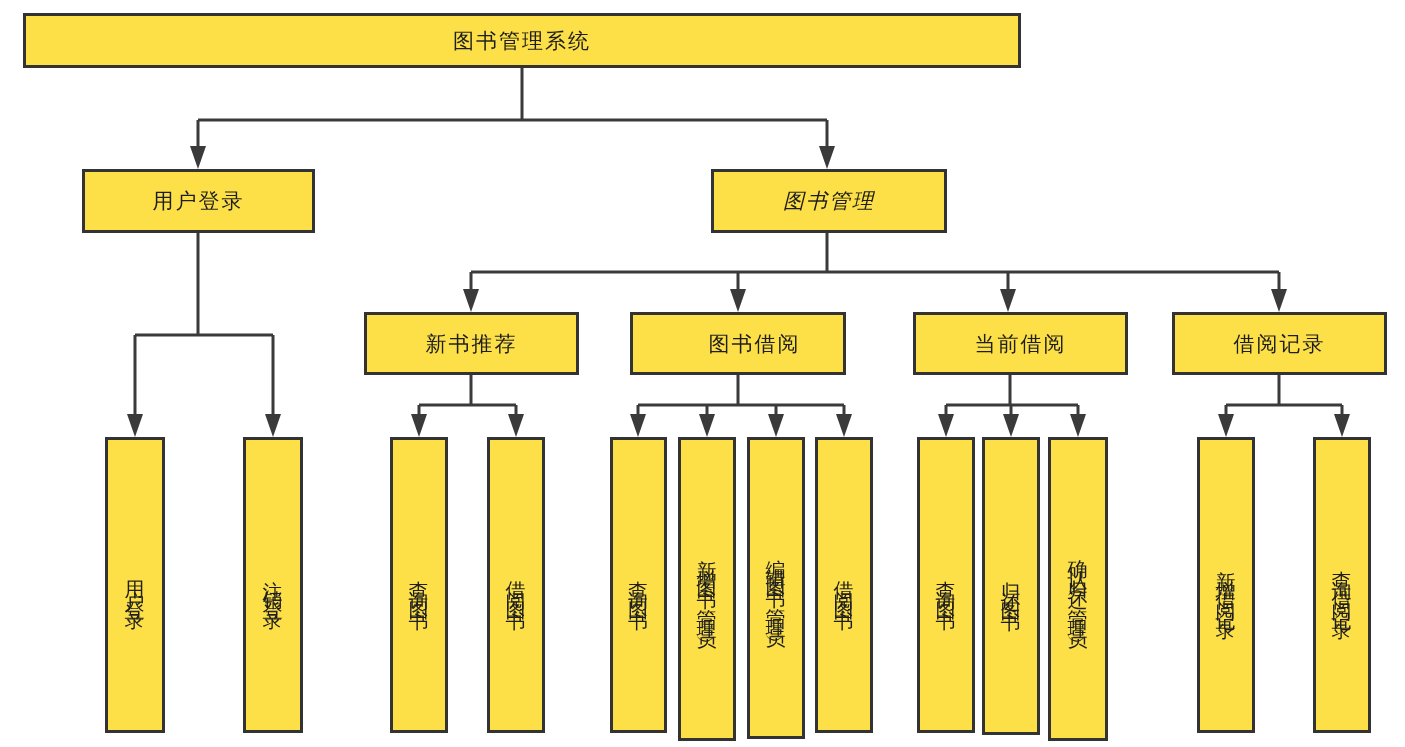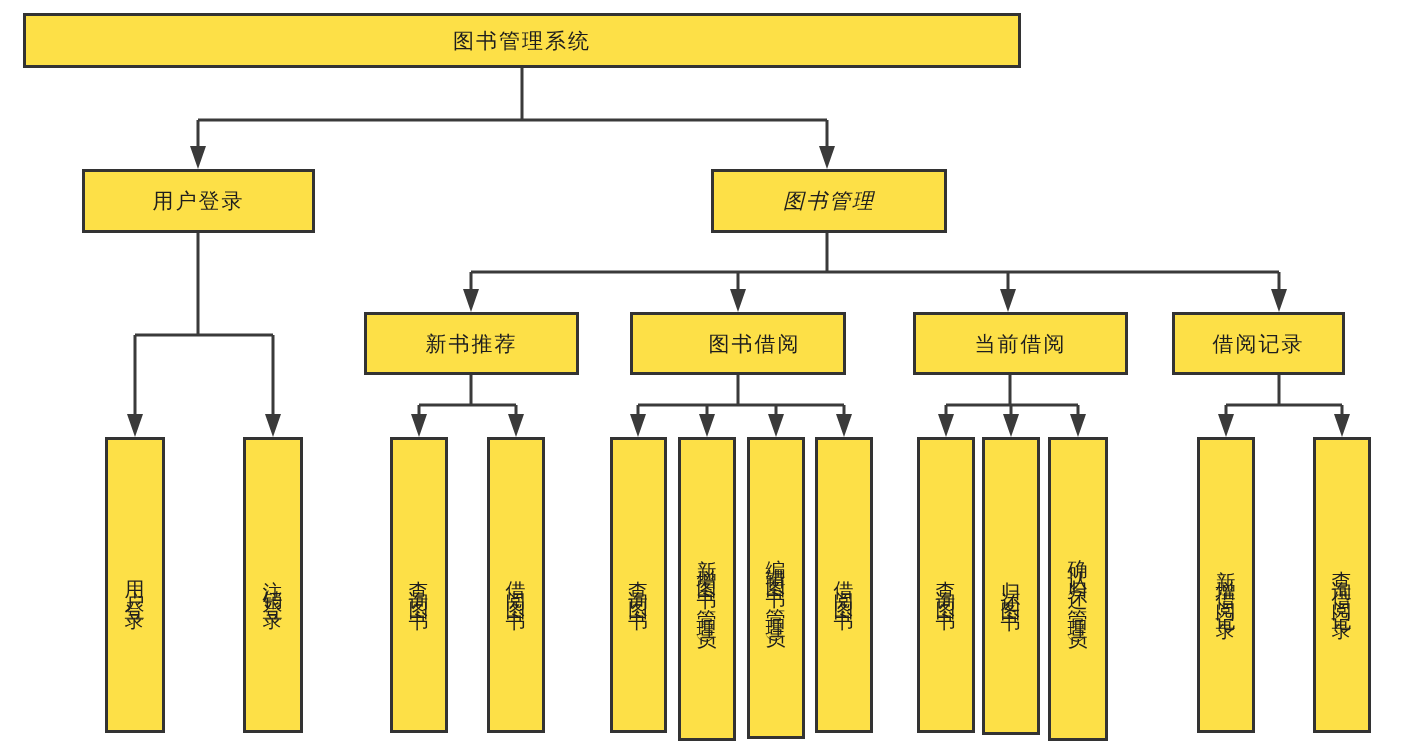--- a/index.html
+++ b/index.html
@@ -109,21 +109,21 @@
   </svg>
 
   <div class="box h" style="left:23px;top:13px;width:998px;height:55px;">图书管理系统</div>
 
   <div class="box h" style="left:82px;top:169px;width:233px;height:64px;">用户登录</div>
   <div class="box h" style="left:711px;top:169px;width:236px;height:64px;font-style:italic;">图书管理</div>
 
   <div class="box h" style="left:364px;top:312px;width:215px;height:63px;">新书推荐</div>
   <div class="box h" style="left:630px;top:312px;width:216px;height:63px;padding-left:33px;">图书借阅</div>
   <div class="box h" style="left:901px;top:312px;width:215px;height:63px;margin-left:12px;">当前借阅</div>
-  <div class="box h" style="left:1172px;top:312px;width:173px;height:63px;">借阅记录</div>
+  <div class="box h" style="left:1172px;top:312px;width:215px;height:63px;">借阅记录</div>
 
   <div class="box v" style="left:105px;top:437px;width:60px;height:296px;">用户登录</div>
   <div class="box v" style="left:243px;top:437px;width:60px;height:296px;">注销登录</div>
 
   <div class="box v" style="left:390px;top:437px;width:58px;height:296px;">查询图书</div>
   <div class="box v" style="left:487px;top:437px;width:58px;height:296px;">借阅图书</div>
 
   <div class="box v" style="left:610px;top:437px;width:57px;height:296px;">查询图书</div>
   <div class="box v" style="left:678px;top:437px;width:58px;height:304px;">新增图书（管理员）</div>
   <div class="box v" style="left:747px;top:437px;width:58px;height:302px;">编辑图书（管理员）</div>

